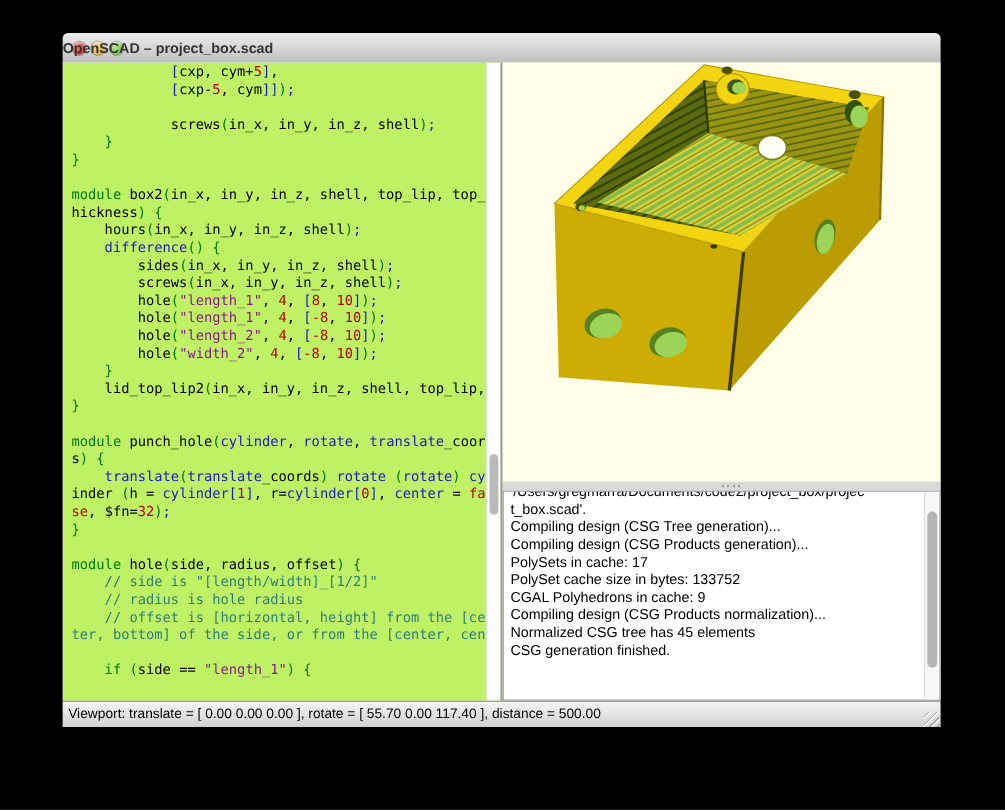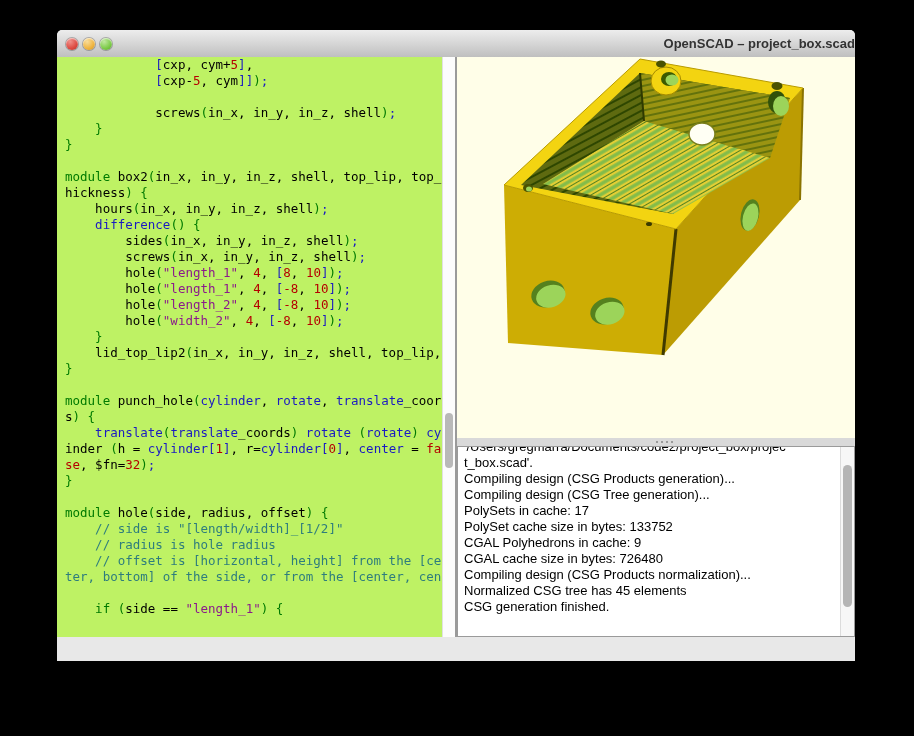--- a/index.html
+++ b/index.html
@@ -10,21 +10,21 @@
   
   .titlebar{position:absolute;left:0;top:0;width:100%;height:27px;
             background:linear-gradient(#ededed,#bfbfbf);border-bottom:1px solid #8e8e8e;
             border-radius:5px 5px 0 0;}
   .lights{position:absolute;left:9px;top:8px;display:flex;gap:5px;}
   .light{width:12px;height:12px;border-radius:50%;display:inline-block;
          box-shadow:inset 0 1px 1px rgba(255,255,255,.6),0 0 0 1px rgba(0,0,0,.25);}
   .light.red{background:radial-gradient(circle at 35% 30%,#f0908a,#dd4a41 60%,#b03530);}
   .light.yellow{background:radial-gradient(circle at 35% 30%,#f8dc9a,#efb440 60%,#c6912c);}
   .light.green{background:radial-gradient(circle at 35% 30%,#c0e8a0,#7ccb48 60%,#57a426);}
-  .title{position:absolute;left:0;right:0;top:0;height:27px;line-height:27px;text-align:right;
+  .title{position:absolute;left:0;right:0;top:0;height:27px;line-height:27px;text-align:left;
          font-size:13px;font-weight:bold;color:#333;}
   
   .main{position:absolute;left:0;top:27px;width:798px;height:580px;background:#fff;}
   .editor-pane{position:absolute;left:0;top:0;width:398px;height:580px;background:#bef264;overflow:hidden;}
   .code{position:absolute;left:8px;top:0;width:380px;height:580px;overflow:hidden;
         font-family:"DejaVu Sans Mono",monospace;font-size:12.5px;line-height:16px;}
   .code-line{height:16px;white-space:pre;}
   .tok-plain{color:#000;}
   .tok-green{color:#007a00;}
   .tok-blue{color:#1a1ac2;}
@@ -183,32 +183,35 @@
             </g>
           </svg>
         </div>
 
         <div class="hsplit"></div>
 
         <div class="console">
           <div class="console-log">
               <div class="console-line">'/Users/gregmarra/Documents/code2/project_box/projec</div>
               <div class="console-line">t_box.scad'.</div>
+              <div class="console-line">Compiling design (CSG Tree generation)...</div>
               <div class="console-line">Compiling design (CSG Products generation)...</div>
-              <div class="console-line">Compiling design (CSG Tree generation)...</div>
               <div class="console-line">PolySets in cache: 17</div>
               <div class="console-line">PolySet cache size in bytes: 133752</div>
               <div class="console-line">CGAL Polyhedrons in cache: 9</div>
-              <div class="console-line">CGAL cache size in bytes: 726480</div>
               <div class="console-line">Compiling design (CSG Products normalization)...</div>
               <div class="console-line">Normalized CSG tree has 45 elements</div>
               <div class="console-line">CSG generation finished.</div>
             </div>
           <div class="console-scrollbar">
             <div class="thumb"></div>
           </div>
         </div>
       </div>
     </div>
 
+    <div class="statusbar">
+      <span class="text">Viewport: translate = [ 0.00 0.00 0.00 ], rotate = [ 55.70 0.00 117.40 ], distance = 500.00</span>
+      <div class="grip"></div>
+    </div>
 
   </div>
 </div>
 
 </body></html>

